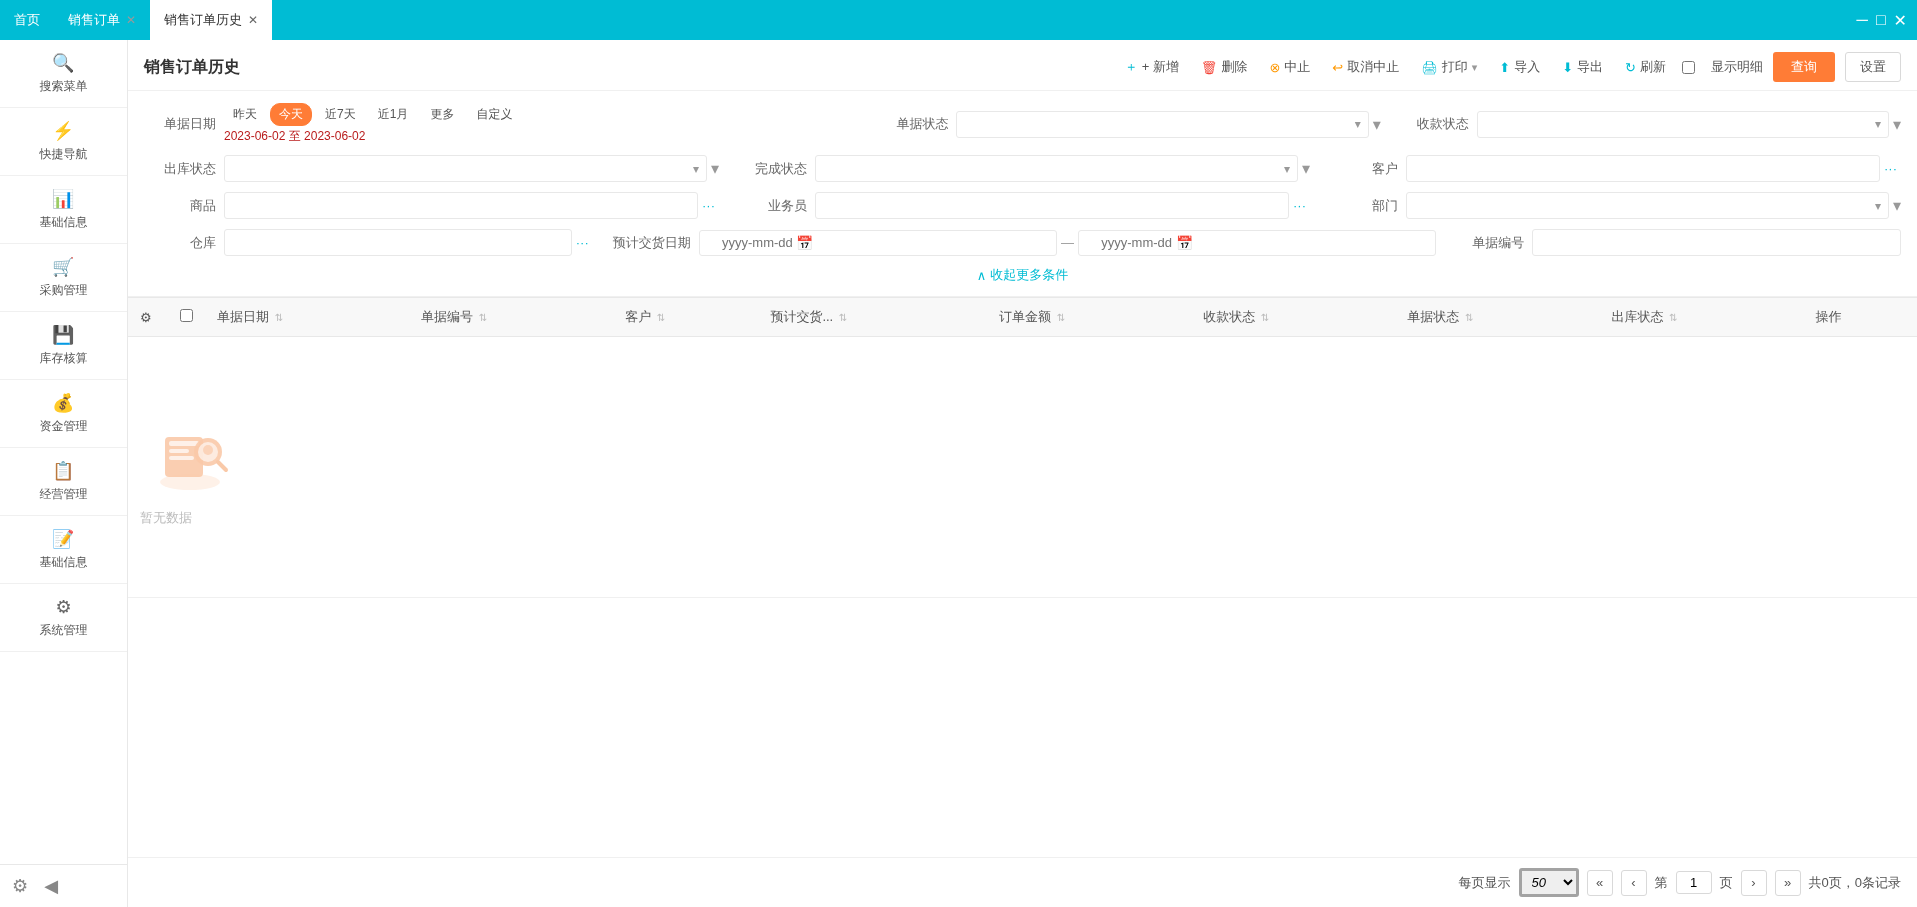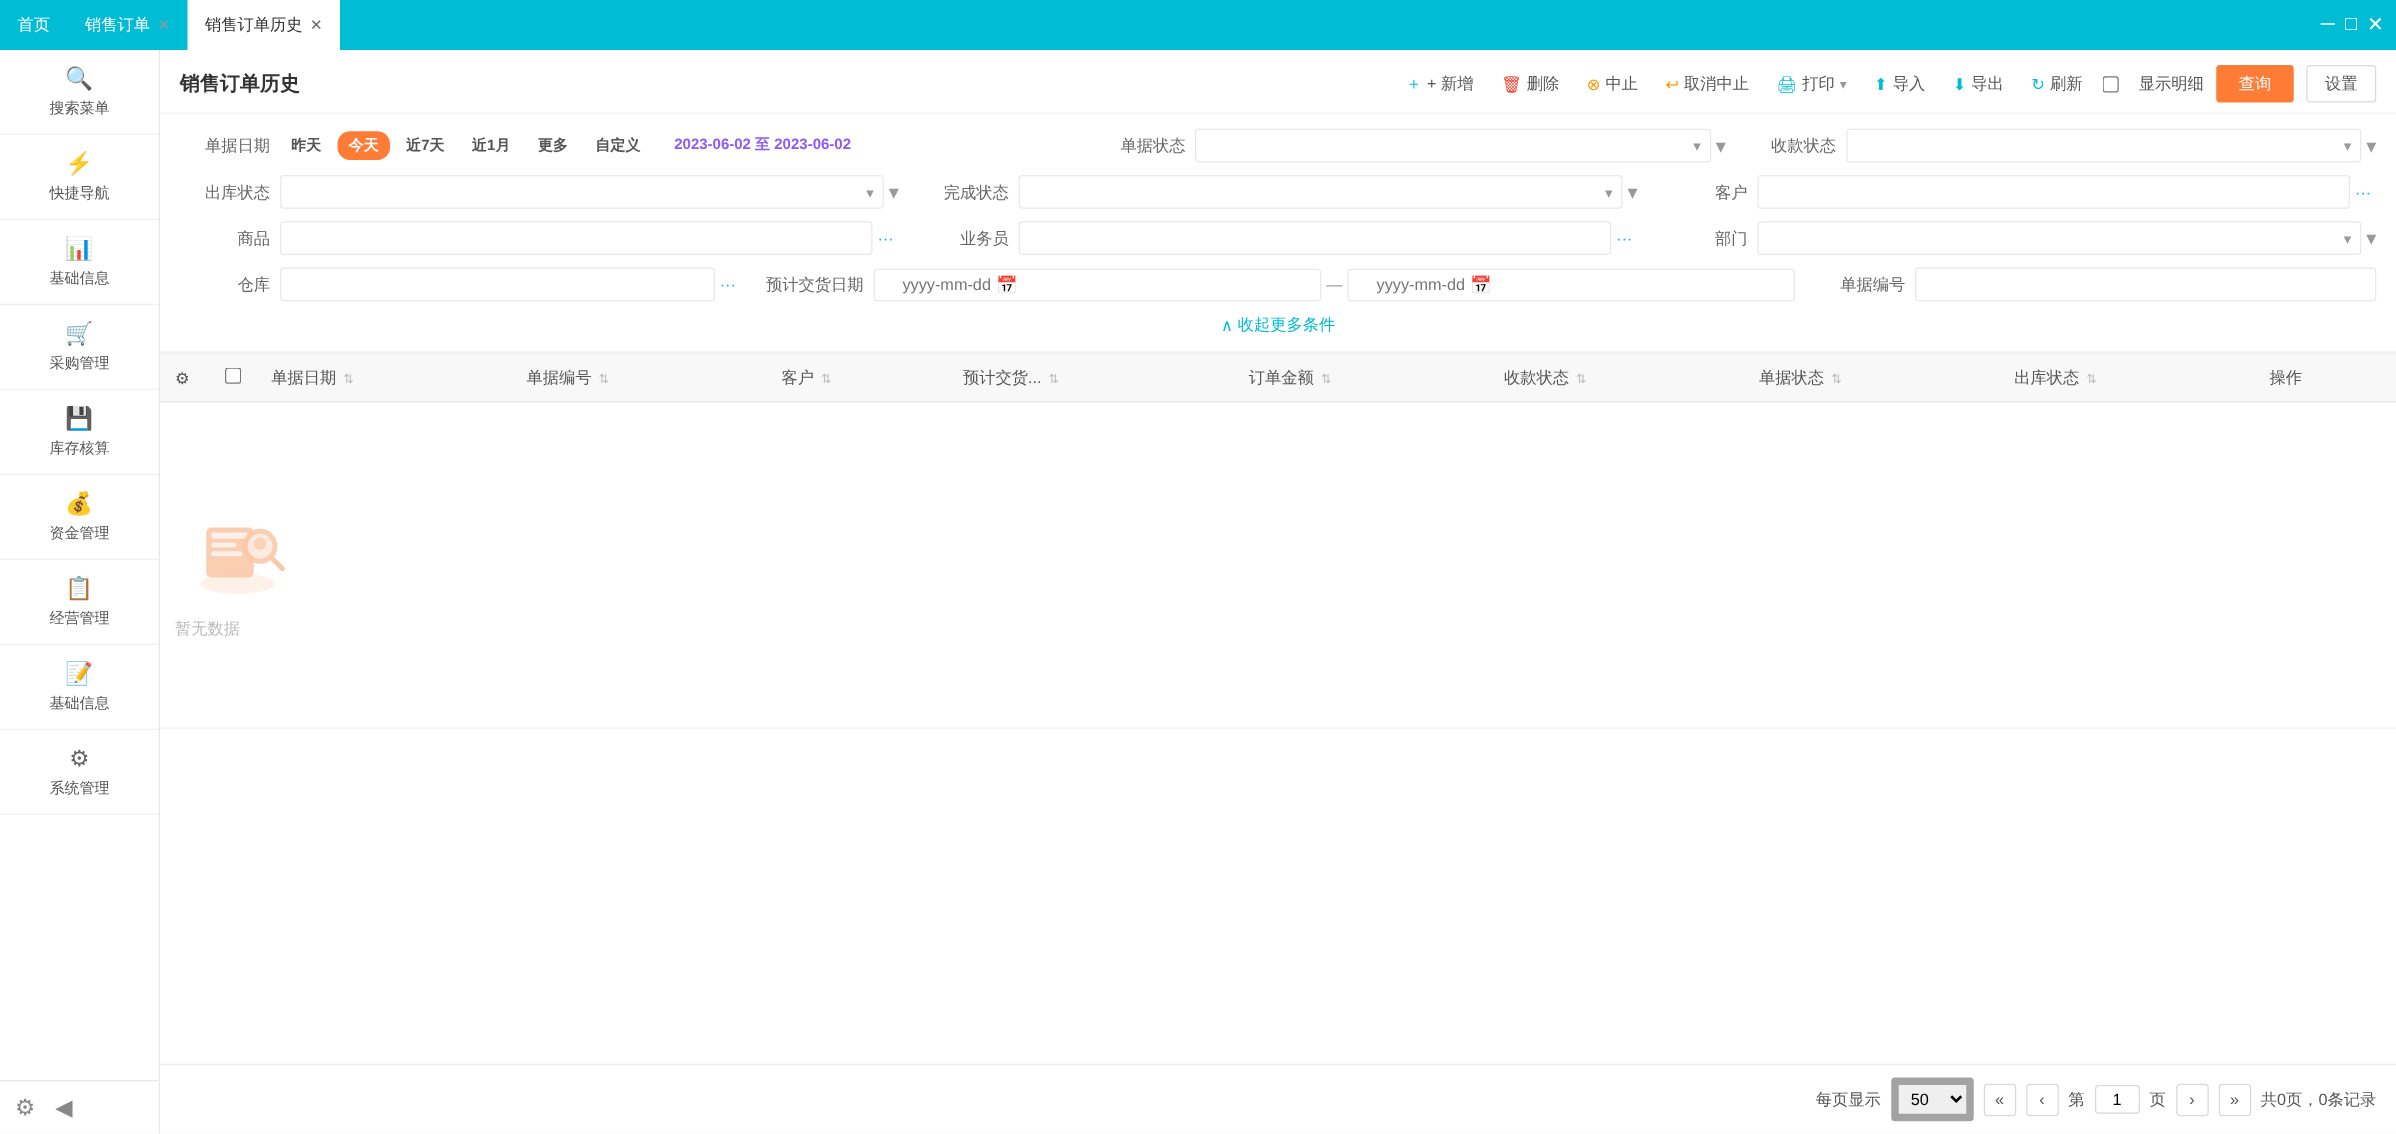--- a/index.html
+++ b/index.html
@@ -230,21 +230,21 @@
       color: #555;
       border: 1px solid transparent;
     }
     .date-btn.active {
       background: #ff7c36;
       color: #fff;
       border-color: #ff7c36;
     }
     .date-range-text {
       font-size: 12px;
-      color: #8b5cf6;
+      color: #b91c1c;
       margin-top: 2px;
     }
     .ellipsis-btn {
       color: #00bcd4;
       cursor: pointer;
       font-size: 13px;
       padding: 0 4px;
     }
     .collapse-btn {
       display: flex;
@@ -336,24 +336,25 @@
       align-items: center;
       justify-content: flex-end;
       padding: 10px 16px;
       border-top: 1px solid #f0f0f0;
       gap: 8px;
       font-size: 13px;
       color: #555;
       flex-shrink: 0;
     }
     .pagination-bar select {
-      border: 6px solid #a3a3a3;
+      border: 3px solid #a3a3a3;
       border-radius: 3px;
       padding: 3px 6px;
       font-size: 13px;
+      font-style: italic;
     }
     .page-btn {
       width: 26px;
       height: 26px;
       display: flex;
       align-items: center;
       justify-content: center;
       border: 1px solid #d9d9d9;
       border-radius: 3px;
       cursor: pointer;
@@ -482,21 +483,21 @@
         <button class="btn-query">查询</button>
         <button class="btn-setting">设置</button>
       </div>
     </div>
 
     <div class="filter-area">
 
       <div class="filter-row">
         <div class="filter-label">单据日期</div>
         <div class="filter-field" style="flex:1.5;">
-          <div style="display:flex;flex-direction:row;gap:18px;font-weight:bold;">
+          <div style="display:flex;flex-direction:column;gap:0;">
             <div class="date-quick">
               <span class="date-btn">昨天</span>
               <span class="date-btn active">今天</span>
               <span class="date-btn">近7天</span>
               <span class="date-btn">近1月</span>
               <span class="date-btn">更多</span>
               <span class="date-btn">自定义</span>
             </div>
             <div class="date-range-text">2023-06-02 至 2023-06-02</div>
           </div>

